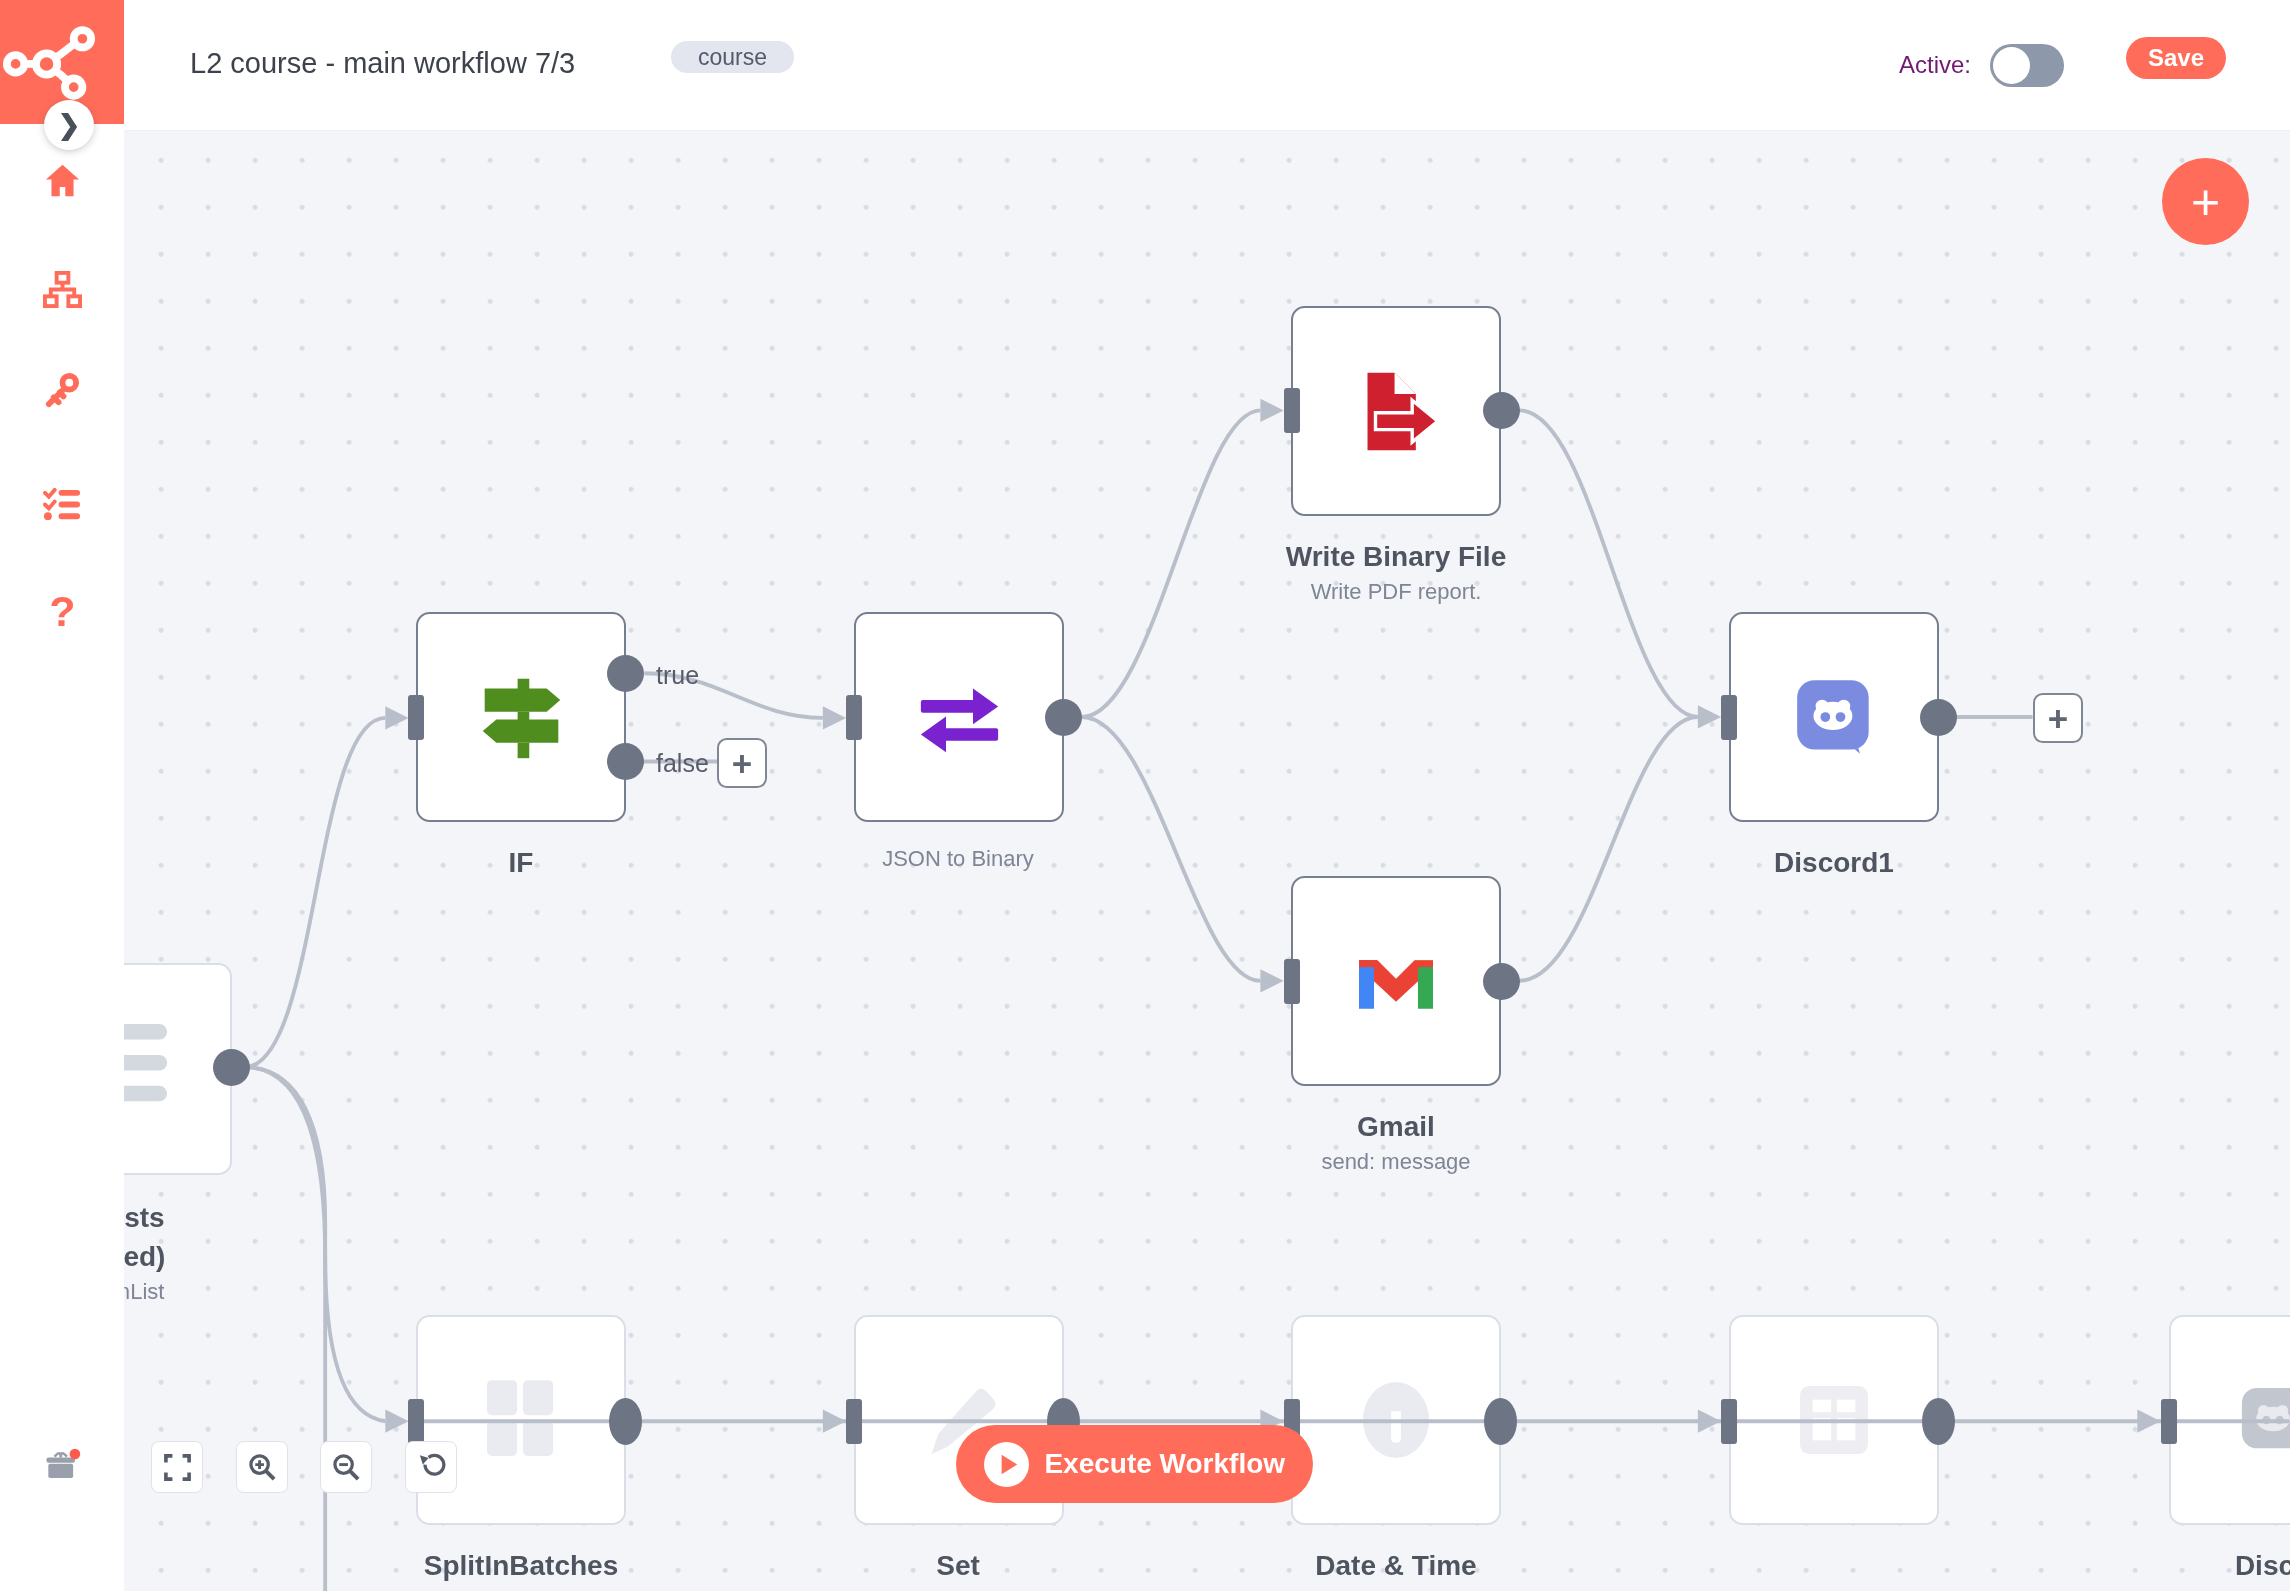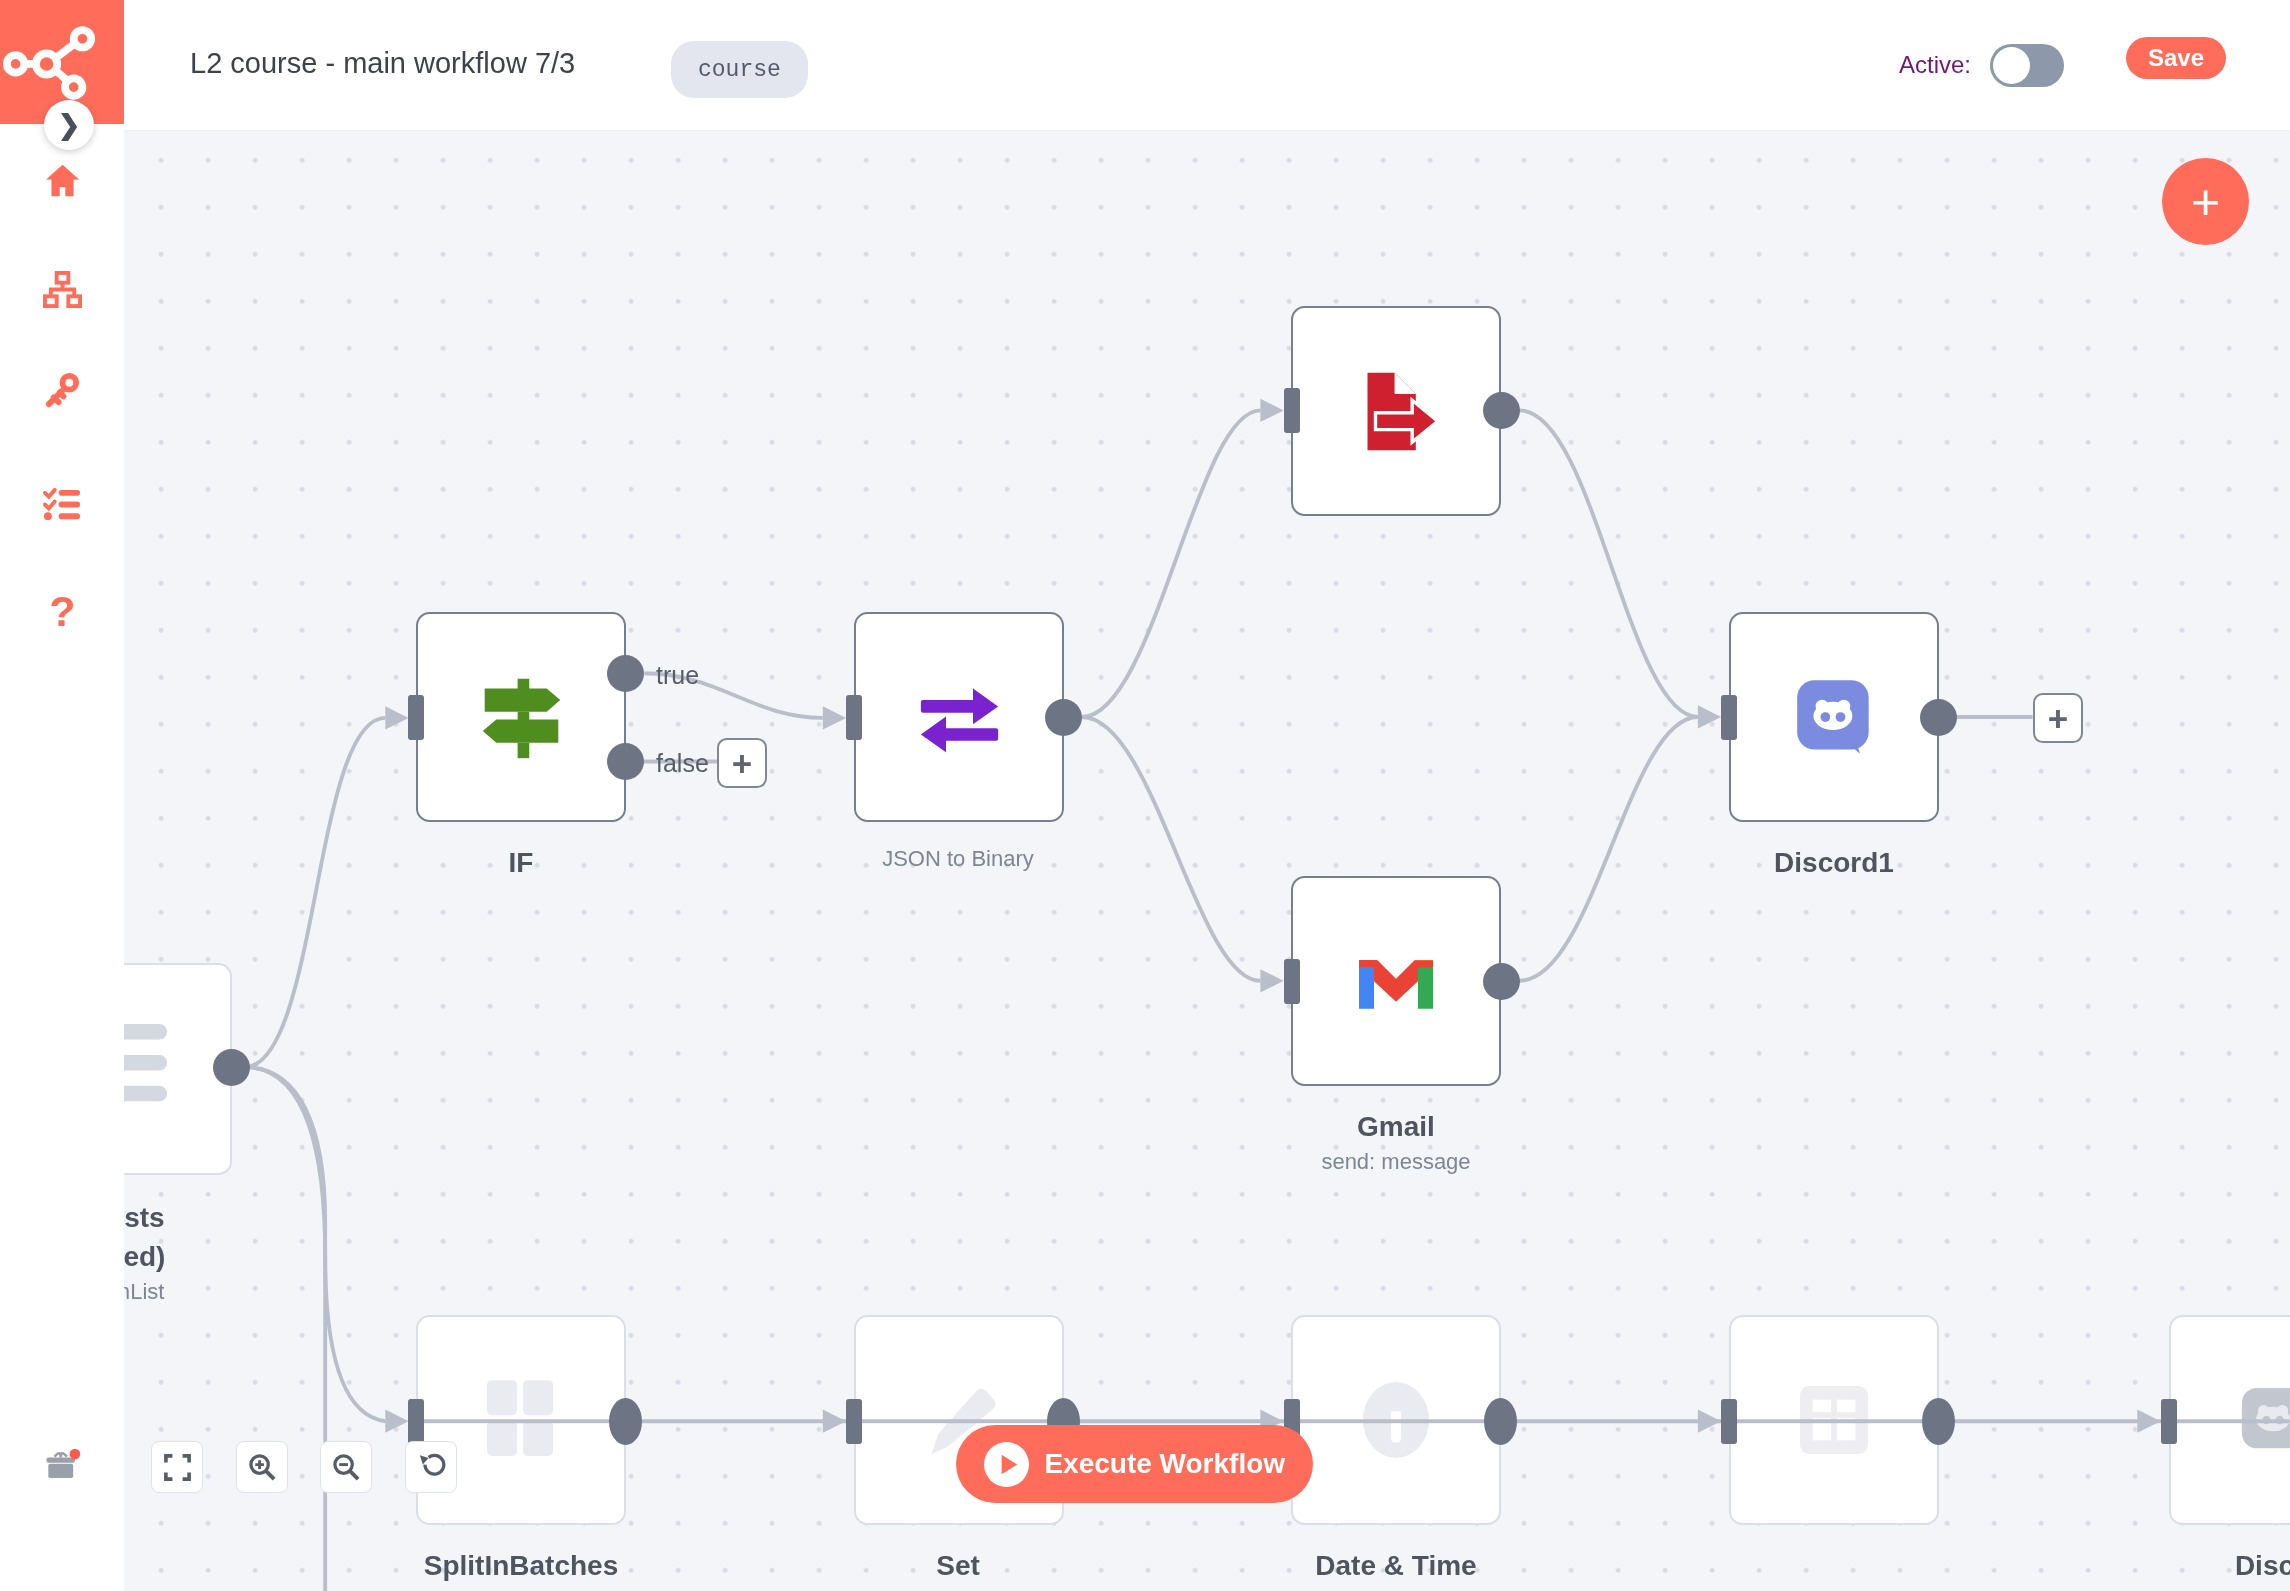--- a/index.html
+++ b/index.html
@@ -6,22 +6,22 @@
   html,body { width:2290px; height:1591px; overflow:hidden; font-family:"Liberation Sans",sans-serif; background:#fff; }
   .abs { position:absolute; }
 
   
   .logo-sq { left:0; top:0; width:124px; height:124px; background:#ff6d5a; z-index:12; }
   .collapse-btn { left:44px; top:100px; width:50px; height:50px; border-radius:50%; background:#fff;
     box-shadow:0 1.9px 7.8px rgba(60,60,80,.25); z-index:13; display:flex; align-items:center; justify-content:center;
     color:#4a5058; font-size:27px; font-weight:bold; }
   .header { left:124px; top:0; right:0; height:131px; background:#fff; border-bottom:1px solid #eef0f4; z-index:11; }
   .wf-title { left:190px; top:47px; font-size:29px; color:#3d424d; z-index:12; }
-  .wf-tag { left:671px; top:41px; height:57px; padding:0 27px; background:#e3e6ee; border-radius:23px;
-    display:flex; align-items:center; font-size:23px; color:#545a6c; z-index:12;font-family:Liberation Mono, monospace; }
+  .wf-tag { left:671px; top:41px; height:32px; padding:0 27px; background:#e3e6ee; border-radius:23px;
+    display:flex; align-items:center; font-size:23px; color:#545a6c; z-index:12; }
   .active-lbl { left:1899px; top:51px; font-size:24px; color:#701a75; z-index:12; }
   .toggle { left:1990px; top:44px; width:74px; height:43px; border-radius:21.3px; background:#8d99aa; z-index:12; }
   .toggle .knob { position:absolute; left:2.9px; top:2.9px; width:37px; height:37px; border-radius:50%; background:#fff; }
   .save-btn { left:2126px; top:37px; width:100px; height:42px; border-radius:27px; background:#ff6d5a; color:#fff;
     font-size:24px; font-weight:600; display:flex; align-items:center; justify-content:center; z-index:12; border:none; }
 
   
   .sidebar { left:0; top:124px; width:124px; bottom:0; background:#fff; z-index:10; }
   .side-ic { position:absolute; left:43px; width:39px; height:39px; display:flex; align-items:center; justify-content:center; }
 
@@ -257,20 +257,24 @@
       <circle cx="42" cy="36" r="4.5" fill="#c2c6cf"></circle>
     </svg>
   </div>
 
   <div class="node-label" style="left:203px; top:712px;">
     <div class="node-title">IF</div>
   </div>
   <div class="node-label" style="left:640px; top:712px;">
     <div class="node-sub">JSON to Binary</div>
   </div>
+  <div class="node-label" style="left:1078px; top:406px;">
+    <div class="node-title">Write Binary File</div>
+    <div class="node-sub">Write PDF report.</div>
+  </div>
   <div class="node-label" style="left:1078px; top:976px;">
     <div class="node-title">Gmail</div>
     <div class="node-sub">send: message</div>
   </div>
   <div class="node-label" style="left:1516px; top:712px;">
     <div class="node-title">Discord1</div>
   </div>
   <div class="node-label" style="left:-186px; top:1067px;">
     <div class="node-title">Lists</div>
     <div class="node-title">bled)</div>

